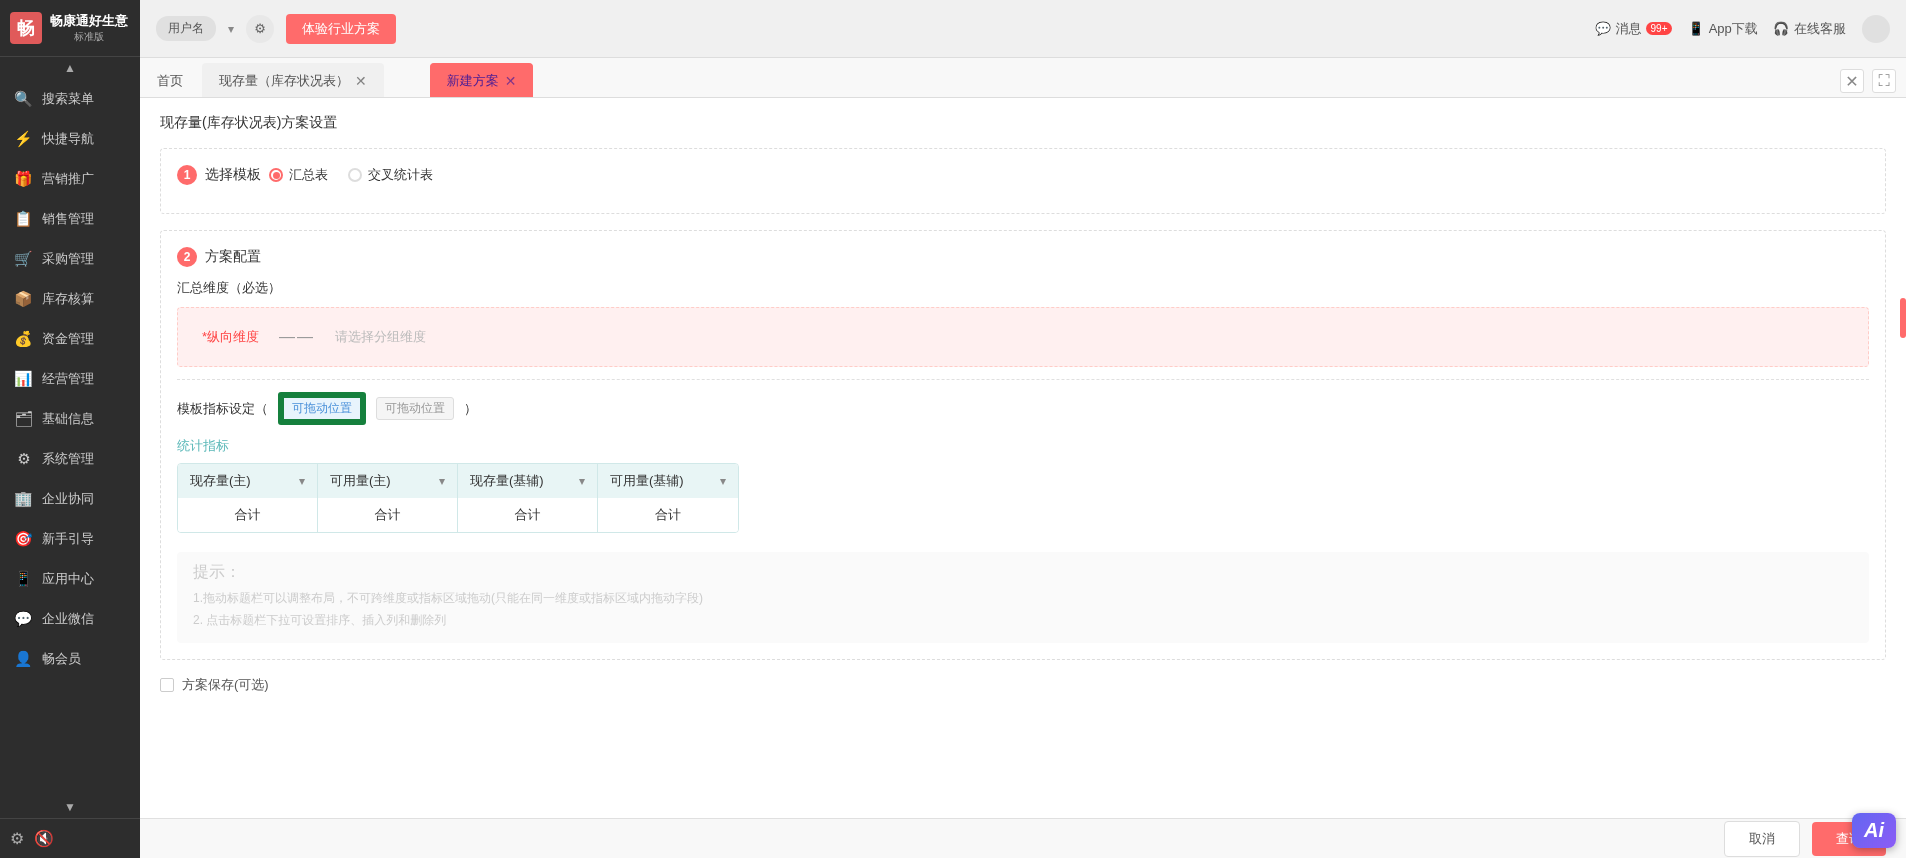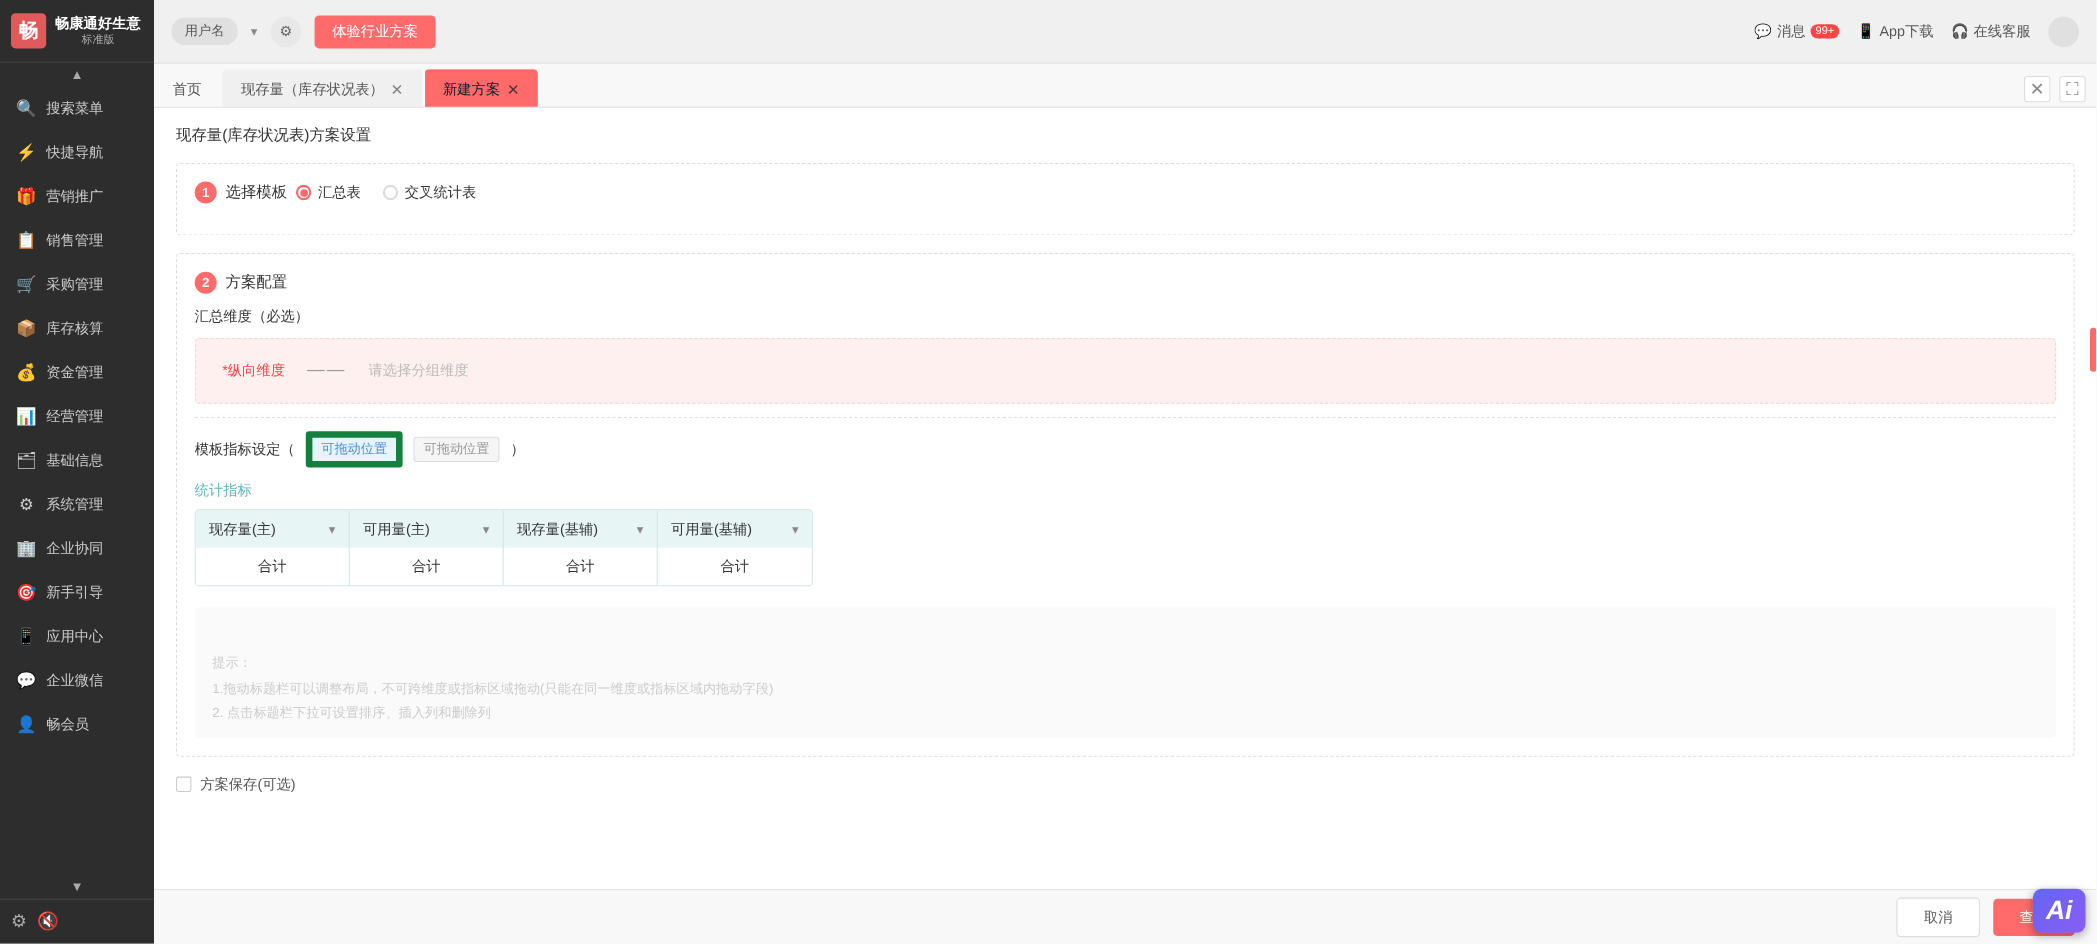--- a/index.html
+++ b/index.html
@@ -192,22 +192,23 @@
       border-bottom: none;
       border-radius: 4px 4px 0 0;
       background: #f0f0f0;
       margin-right: 2px;
     }
     .tab.home {
       background: #f8f8f8;
     }
     .tab.active-pink {
       background: #ff6b6b;
-      color: #0f172a;
+      color: #4c1d95;
       border-color: #ff6b6b;
+      margin-left: 44px;
     }
     .tab-close {
       font-size: 14px;
       color: inherit;
       opacity: 0.7;
       line-height: 1;
     }
     .tabbar-right {
       margin-left: auto;
       display: flex;
@@ -427,24 +428,23 @@
     .stats-body-cell:last-child { border-right: none; }
 
     
     .tips-area {
       margin-top: 16px;
       padding: 10px 16px;
       background: #fafafa;
       border-radius: 4px;
     }
     .tips-title {
-      font-size: 12px;
+      font-size: 16px;
       color: #ccc;
       margin-bottom: 6px;
-      margin-top: 32px;
     }
     .tip-item {
       font-size: 12px;
       color: #ccc;
       margin-bottom: 4px;
       line-height: 1.5;
     }
 
     
     .save-option {
@@ -458,21 +458,21 @@
     .checkbox {
       width: 14px;
       height: 14px;
       border: 1px solid #ccc;
       border-radius: 2px;
       cursor: pointer;
     }
 
     
     .footer {
-      height: 50px;
+      height: 40px;
       background: #f8f8f8;
       border-top: 1px solid #e0e0e0;
       display: flex;
       align-items: center;
       justify-content: flex-end;
       padding: 0 20px;
       gap: 12px;
       flex-shrink: 0;
     }
     .btn-cancel {
@@ -505,21 +505,21 @@
 
     
     .ai-badge {
       position: fixed;
       bottom: 10px;
       right: 10px;
       background: linear-gradient(135deg, #6366f1, #8b5cf6);
       color: white;
       border-radius: 8px;
       padding: 6px 12px;
-      font-size: 24px;
+      font-size: 20px;
       font-weight: bold;
       font-style: italic;
       cursor: pointer;
       box-shadow: 0 2px 8px rgba(0,0,0,0.3);
       z-index: 100;
     }
   </style>
 </head>
 <body>
 

